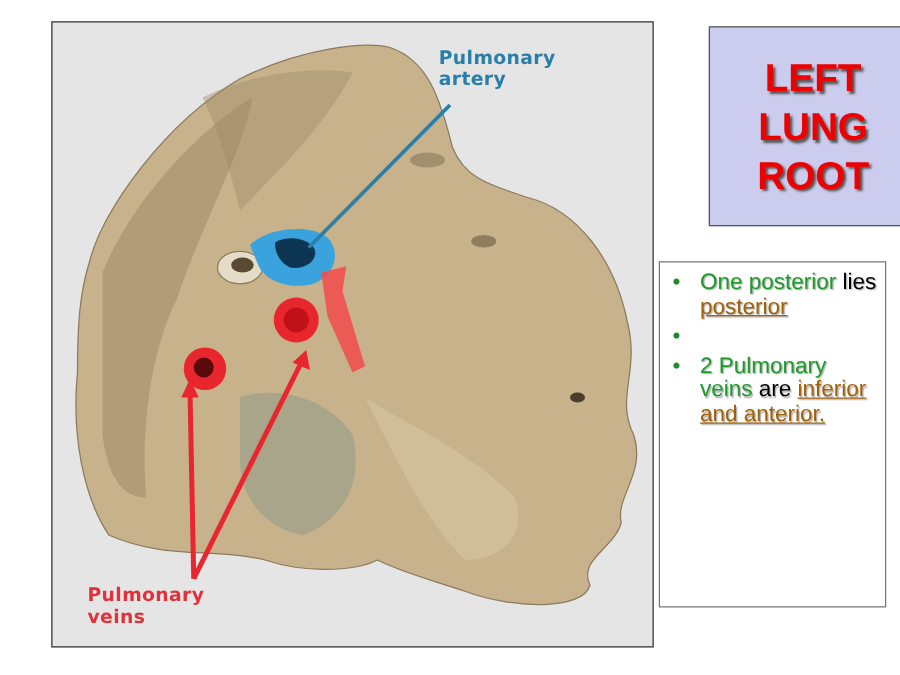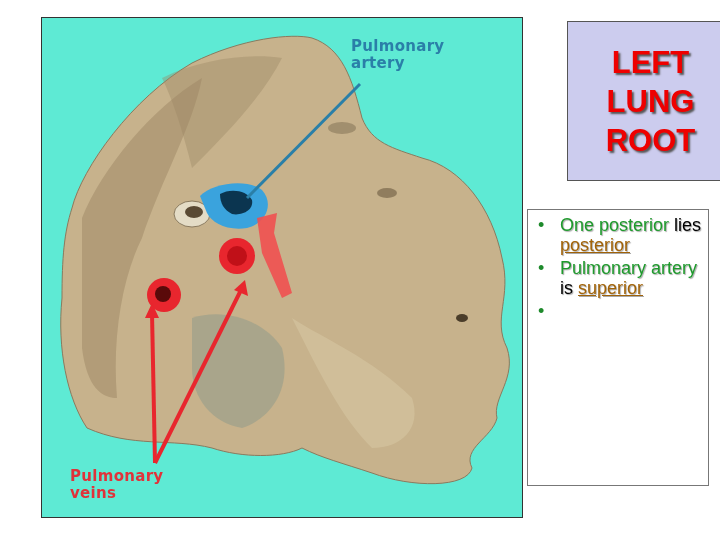--- a/index.html
+++ b/index.html
@@ -1,17 +1,17 @@
 <!DOCTYPE html>
 <html><head>
 <meta charset="utf-8">
 <style>
   * { box-sizing: border-box; margin: 0; padding: 0; }
   body { width: 720px; height: 540px; background: #ffffff; position: relative; overflow: hidden; font-family: "Liberation Sans", sans-serif; }
-  .figure { position: absolute; left: 41px; top: 17px; width: 482px; height: 501px; border: 1px solid #333; background: #5eead4; overflow: hidden; }
+  .figure { position: absolute; left: 41px; top: 17px; width: 482px; height: 501px; border: 1px solid #333; background: #e5e5e5; overflow: hidden; }
   .figure svg { position: absolute; left: 0; top: 0; }
   .label { position: absolute; font-family: "DejaVu Sans", sans-serif; font-weight: bold; font-size: 15px; line-height: 17px; letter-spacing: 0.3px; }
   .label-artery { left: 309px; top: 20px; color: #2a7fa8; }
   .label-veins { left: 28px; top: 450px; color: #e0323a; }
   .title-box { position: absolute; left: 567px; top: 21px; width: 167px; height: 160px; background: #ccccee; border: 1px solid #555; display: flex; align-items: center; justify-content: center; text-align: center; }
   .title-text { color: #ee0000; font-weight: bold; font-size: 31px; line-height: 39px; text-shadow: 2px 2px 2px #555; white-space: pre-line; }
   .bullets { position: absolute; left: 527px; top: 209px; width: 182px; height: 277px; background: #fff; border: 1px solid #777; padding: 6px 4px 0 8px; }
   .bullet { display: flex; font-size: 18px; line-height: 19.5px; margin-bottom: 4px; }
   .dot { width: 24px; color: #1e8a2c; flex-shrink: 0; padding-left: 2px; }
   .txt { text-shadow: 1px 1px 1px #aaa; }
@@ -66,18 +66,18 @@
 ROOT</div>
 </div>
 
 <div class="bullets">
   <div class="bullet">
     <span class="dot">•</span>
     <span class="txt"><span class="green">One posterior</span><span class="black"> lies </span><span class="ul">posterior</span></span>
   </div>
   <div class="bullet">
     <span class="dot">•</span>
-    <span class="txt"><span class="green">Pulmonary artery</span><span class="black"> is </span><span class="ul">superior</span></span>
   </div>
   <div class="bullet">
     <span class="dot">•</span>
+    <span class="txt"><span class="green">2 Pulmonary veins</span><span class="black"> are </span><span class="ul">inferior and anterior.</span></span>
   </div>
 </div>
 
 </body></html>

